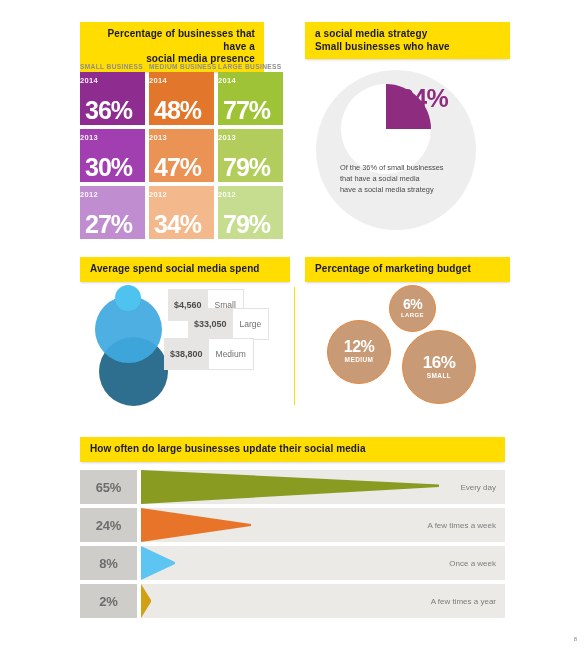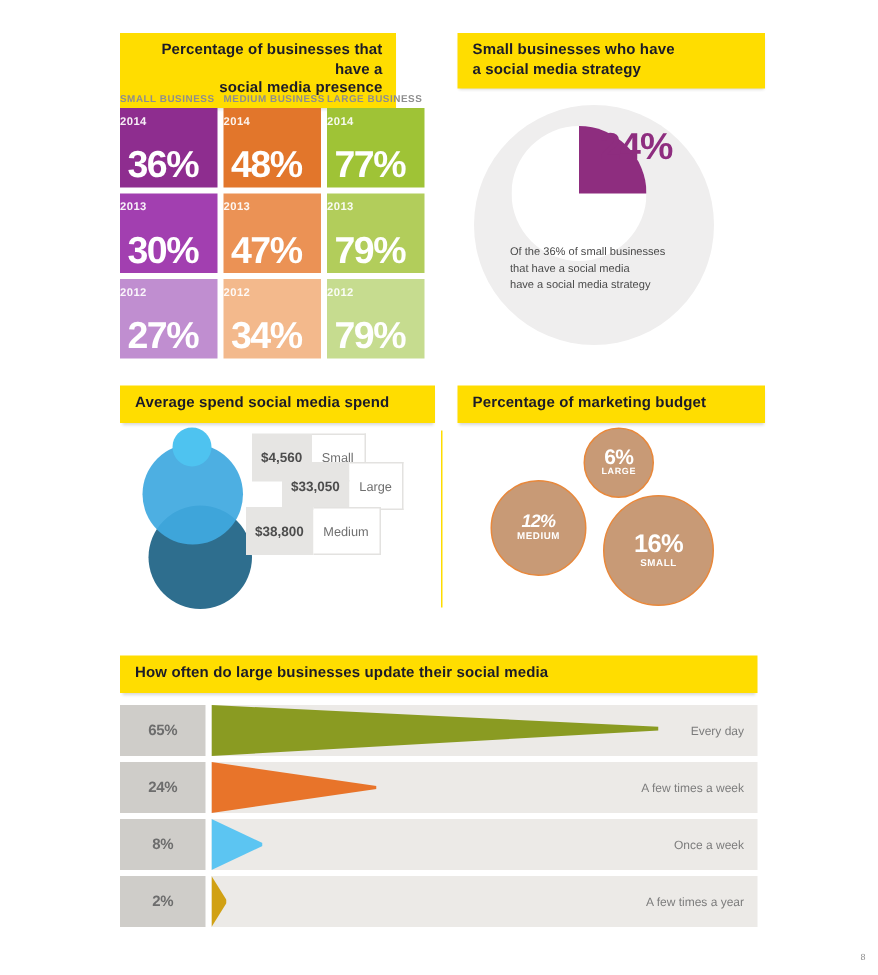--- a/index.html
+++ b/index.html
@@ -68,21 +68,21 @@
     color:#ffffff;
   }
   .bcirc .p{font-weight:bold;letter-spacing:-.5px;line-height:1;}
   .bcirc .l{font-weight:bold;letter-spacing:.4px;line-height:1.5;}
 
   
   .row{position:absolute;left:80px;width:425px;height:34px;}
   .row .pcbox{
     position:absolute;left:0;top:0;width:57px;height:34px;background:#cfcdc9;
     display:flex;align-items:center;justify-content:center;
-    color:#6d6d6d;font-size:10px;font-weight:bold;letter-spacing:-.2px;
+    color:#6d6d6d;font-size:13px;font-weight:bold;letter-spacing:-.2px;
   }
   .row .track{
     position:absolute;left:61px;top:0;right:0;height:34px;background:#eceae7;
   }
   .row .wedgebar{position:absolute;left:61px;top:0;height:34px;}
   .row .rlab{
     position:absolute;right:9px;top:0;height:34px;display:flex;align-items:center;
     color:#7c7c7c;font-size:8px;
   }
   .pageno{position:absolute;right:8px;bottom:8px;font-size:6px;color:#8a8a8a;}
@@ -134,22 +134,22 @@
   <div class="cell" style="left:149px;top:186px;background:#f3b98c;">
     <div class="yr">2012</div>
     <div class="pc">34%</div>
   </div>
   <div class="cell" style="left:218px;top:186px;background:#c6dc8f;">
     <div class="yr">2012</div>
     <div class="pc">79%</div>
   </div>
 
   <div class="hdr" style="left:305px;top:22px;width:205px;">
+    <span>a social media strategy</span>
     <span>Small businesses who have</span>
-    <span>a social media strategy</span>
   </div>
 
   <div class="greydisc" style="left:316px;top:70px;width:160px;height:160px;"></div>
 
   <svg style="position:absolute;left:341px;top:84px;" width="90" height="90" viewBox="0 0 90 90">
     <circle cx="45" cy="45" r="45" fill="#ffffff"></circle>
     <path d="M45 45 L45 0 A45 45 0 0 1 90 45 Z" fill="#8e2d7f"></path>
   </svg>
 
   <div class="bignum" style="left:400px;top:84px;">24%</div>
@@ -186,21 +186,21 @@
   <div class="hdr" style="left:305px;top:257px;width:205px;">
     <span>Percentage of marketing budget</span>
   </div>
 
   <div class="bcirc" style="left:389px;top:285px;width:47px;height:47px;">
     <div class="p" style="font-size:14px;">6%</div>
     <div class="l" style="font-size:6px;">LARGE</div>
   </div>
 
   <div class="bcirc" style="left:327px;top:320px;width:64px;height:64px;">
-    <div class="p" style="font-size:12px;font-style:italic;">12%</div>
+    <div class="p" style="font-size:16px;">12%</div>
     <div class="l" style="font-size:6.5px;">MEDIUM</div>
   </div>
 
   <div class="bcirc" style="left:402px;top:330px;width:74px;height:74px;">
     <div class="p" style="font-size:17px;">16%</div>
     <div class="l" style="font-size:6.5px;">SMALL</div>
   </div>
 
   <div class="hdr" style="left:80px;top:437px;width:425px;">
     <span>How often do large businesses update their social media</span>

